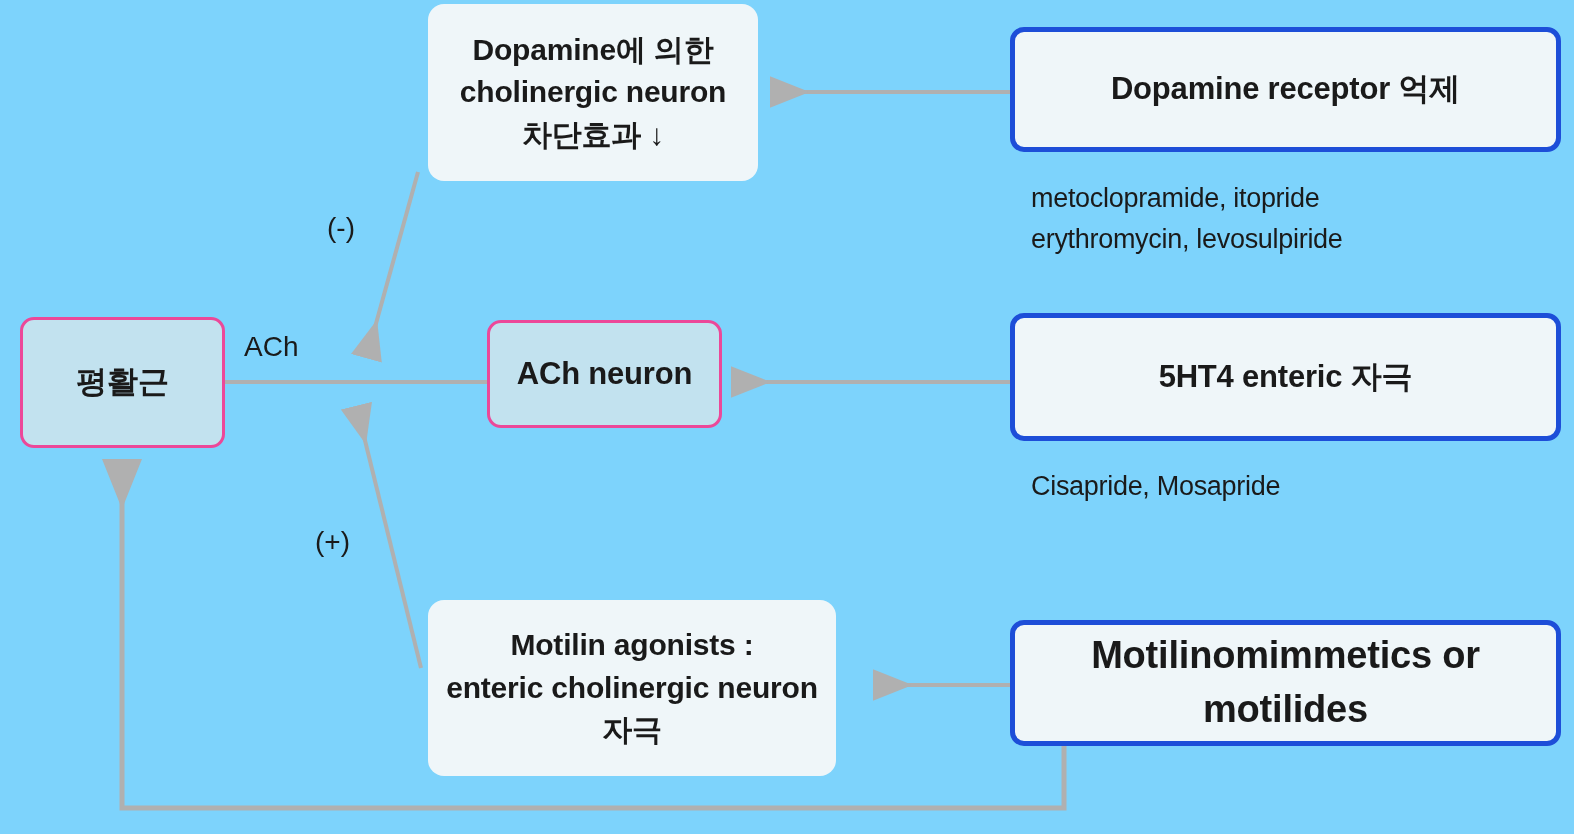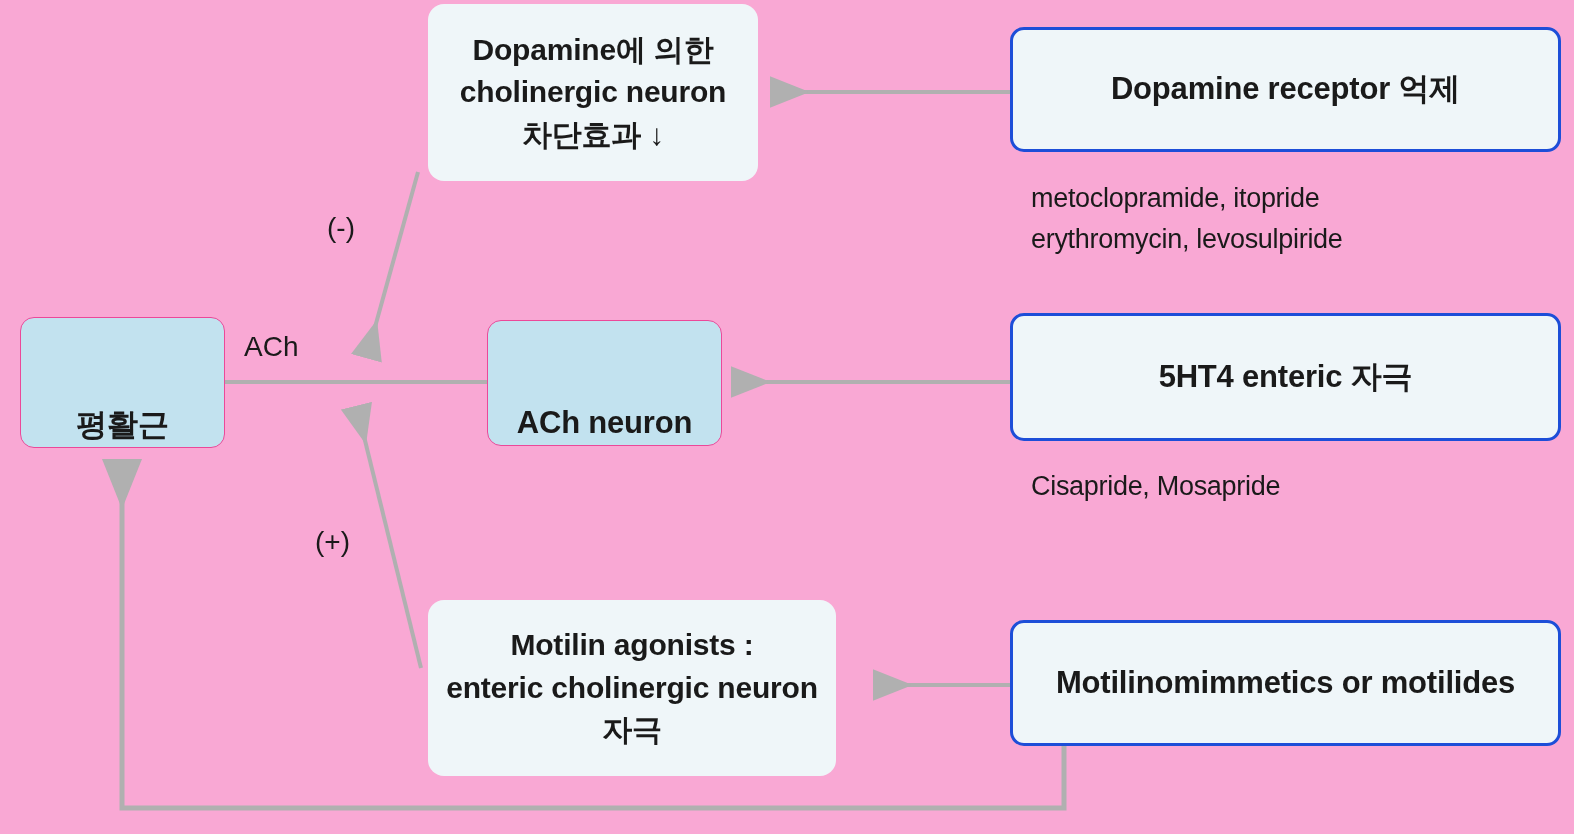--- a/index.html
+++ b/index.html
@@ -11,21 +11,21 @@
   body {
     width: 1574px;
     height: 834px;
     font-family: "Liberation Sans", sans-serif;
     overflow: hidden;
   }
   #diagram-root {
     position: relative;
     width: 1574px;
     height: 834px;
-    background: #f9a8d4;
+    background: #7dd3fc;
   }
   svg.connectors {
     position: absolute;
     left: 0;
     top: 0;
     width: 1574px;
     height: 834px;
     pointer-events: none;
   }
   .node {
@@ -33,30 +33,29 @@
     box-sizing: border-box;
     display: flex;
     align-items: center;
     justify-content: center;
     text-align: center;
     border-radius: 14px;
     color: #1a1a1a;
   }
   .node.pale {
     background: #eff6f9;
-    border: 3px solid #1d4ed8;
+    border: 5px solid #1d4ed8;
   }
   .node.pale.noborder {
     border: none;
     border-radius: 16px;
   }
   .node.blue {
     background: #c2e2ef;
-    border: 1px solid #ec4899;
-    align-items: flex-end;
+    border: 3px solid #ec4899;
   }
   .node-text {
     font-weight: bold;
     line-height: 1.42;
     letter-spacing: -0.2px;
     white-space: pre-line;
   }
   .caption {
     position: absolute;
     color: #1a1a1a;
@@ -77,31 +76,31 @@
   
   #node-dopamine-effect { left: 428px; top: 4px;   width: 330px; height: 177px; }
   #node-dopamine-effect .node-text { font-size: 30px; }
 
   #node-dopamine-receptor { left: 1010px; top: 27px; width: 551px; height: 125px; }
   #node-dopamine-receptor .node-text { font-size: 31px; }
 
   #node-smooth-muscle { left: 20px; top: 317px; width: 205px; height: 131px; }
   #node-smooth-muscle .node-text { font-size: 31px; }
 
-  #node-ach-neuron { left: 487px; top: 320px; width: 235px; height: 126px; }
+  #node-ach-neuron { left: 487px; top: 320px; width: 235px; height: 108px; }
   #node-ach-neuron .node-text { font-size: 31px; }
 
   #node-5ht4-receptor { left: 1010px; top: 313px; width: 551px; height: 128px; }
   #node-5ht4-receptor .node-text { font-size: 31px; }
 
   #node-motilin-agonists { left: 428px; top: 600px; width: 408px; height: 176px; }
   #node-motilin-agonists .node-text { font-size: 30px; }
 
   #node-motilides { left: 1010px; top: 620px; width: 551px; height: 126px; }
-  #node-motilides .node-text { font-size: 31px; }
+  #node-motilides .node-text { font-size: 38px; }
 
   
   #caption-dopamine-drugs { left: 1031px; top: 178px; }
   #caption-5ht4-drugs     { left: 1031px; top: 466px; }
   #caption-motilide-drugs { left: 1128px; top: 761px; }
 
   
   #label-ach      { left: 244px; top: 331px; }
   #label-negative { left: 327px; top: 212px; }
   #label-positive { left: 315px; top: 526px; }

